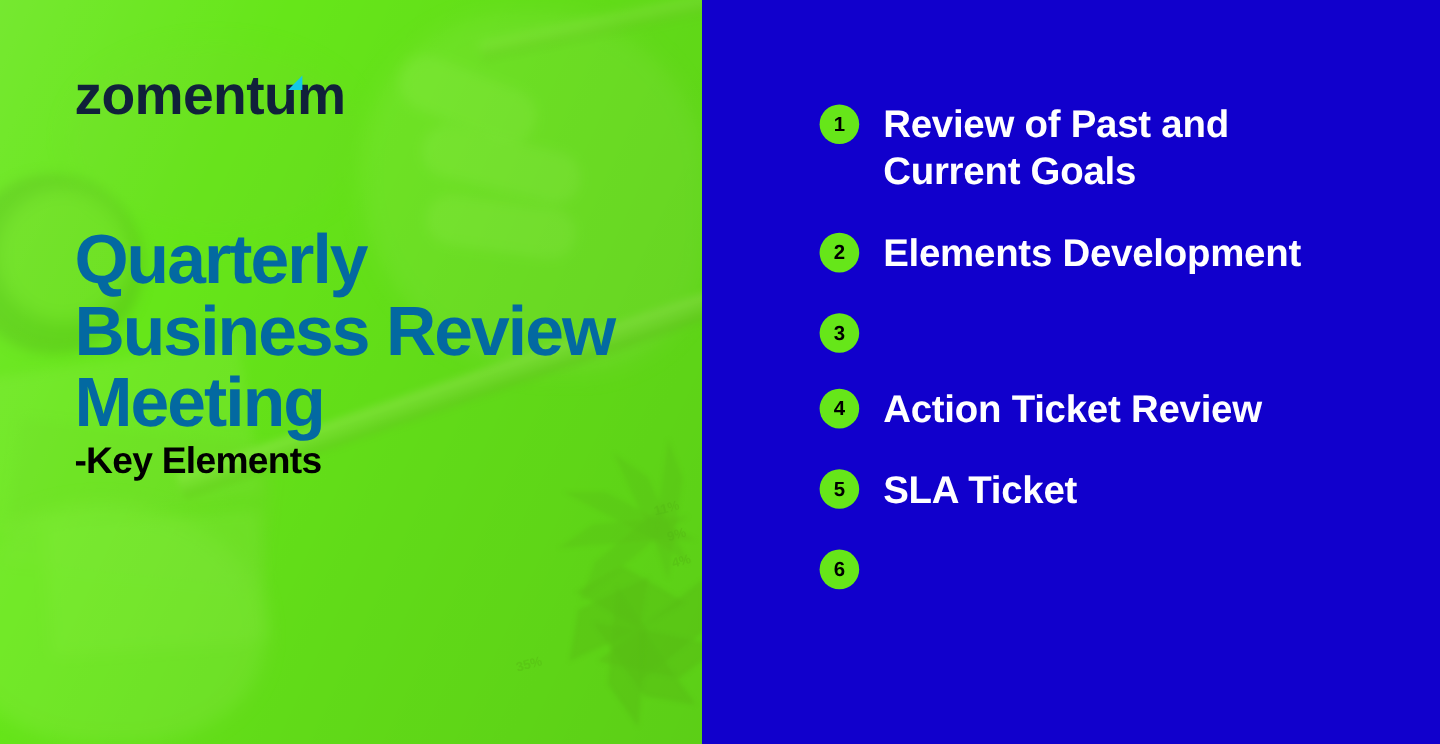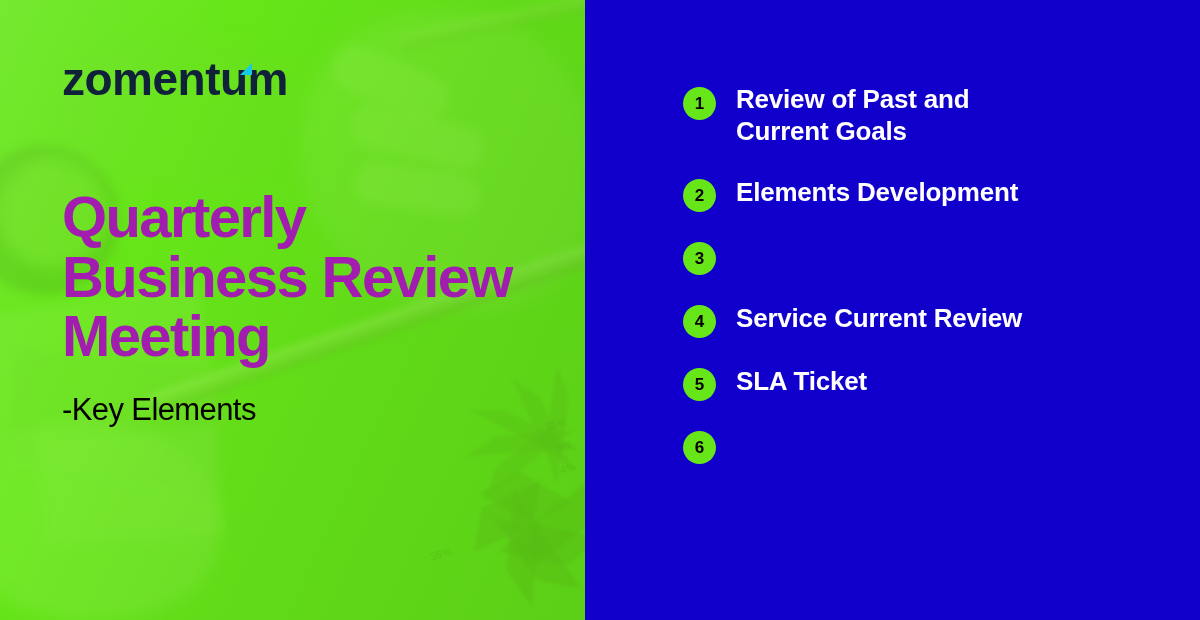--- a/index.html
+++ b/index.html
@@ -97,46 +97,45 @@
   .logo-accent {
     position:absolute; left:178px; top:7px;
     width:0; height:0;
     border-left:12px solid transparent;
     border-bottom:12px solid #14c8e6;
   }
 
   .title {
     margin-top:85px;
     font-size:58px; line-height:1.03; font-weight:900;
-    color:#a21caf; letter-spacing:-1.6px;
+    color:#0369a1; letter-spacing:-1.6px;
   }
   .subtitle {
-    margin-top:26px;
-    font-size:31px; font-weight:400; color:#000; letter-spacing:-0.6px;
+    font-size:31px; font-weight:700; color:#000; letter-spacing:-0.6px;
   }
 
   
   .right {
     position:relative; width:615px; height:620px;
     background:#1100cc;
     padding:84px 0 0 98px;
   }
   .item { display:flex; align-items:flex-start; margin-bottom:28px; }
   .item:nth-child(1) { margin-bottom:30px; }
   .badge {
     flex:0 0 auto;
     width:33px; height:33px; border-radius:50%;
     background:#66e619; color:#000;
     font-size:17px; font-weight:700;
     display:flex; align-items:center; justify-content:center;
     margin-top:2px;
   }
   .item-label {
     margin-left:20px;
-    color:#fff; font-size:26px; font-weight:700;
+    color:#fff; font-size:32px; font-weight:700;
     line-height:1.22; letter-spacing:-0.2px;
     white-space:pre-line;
   }
   .item.tall .badge { margin-top:3px; }
 </style>
 </head>
 <body>
 
 <div class="slide">
 
@@ -205,21 +204,21 @@
       <div class="badge">2</div>
       <div class="item-label">Elements Development</div>
     </div>
 
     <div class="item">
       <div class="badge">3</div>
     </div>
 
     <div class="item">
       <div class="badge">4</div>
-      <div class="item-label">Service Current Review</div>
+      <div class="item-label">Action Ticket Review</div>
     </div>
 
     <div class="item">
       <div class="badge">5</div>
       <div class="item-label">SLA Ticket</div>
     </div>
 
     <div class="item">
       <div class="badge">6</div>
     </div>

